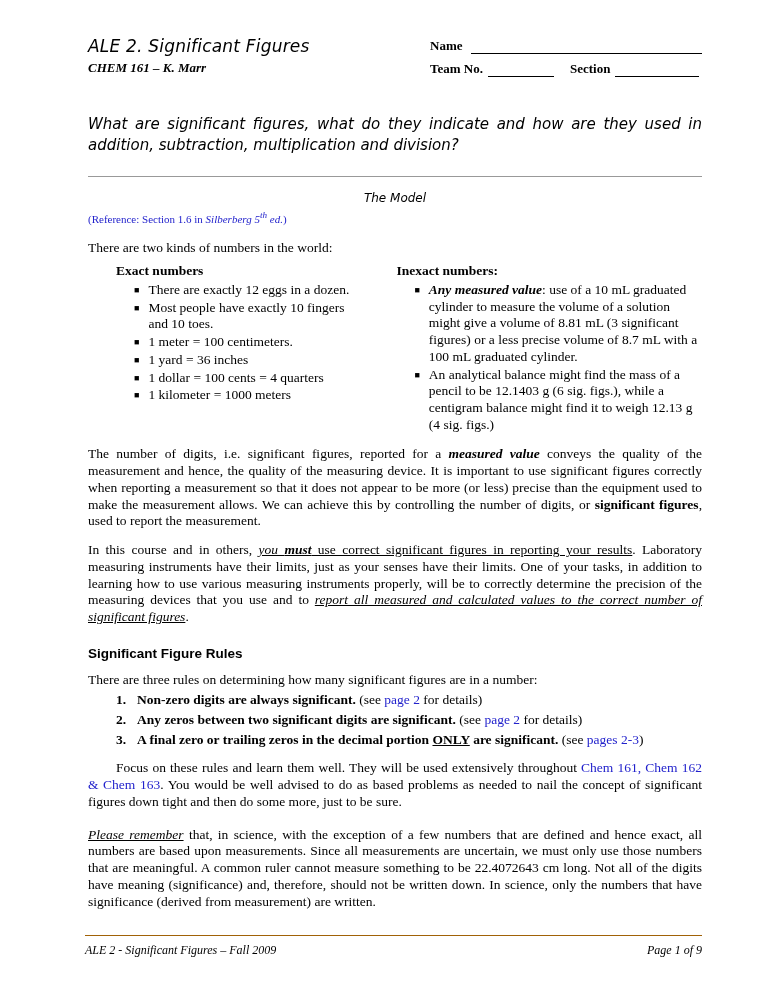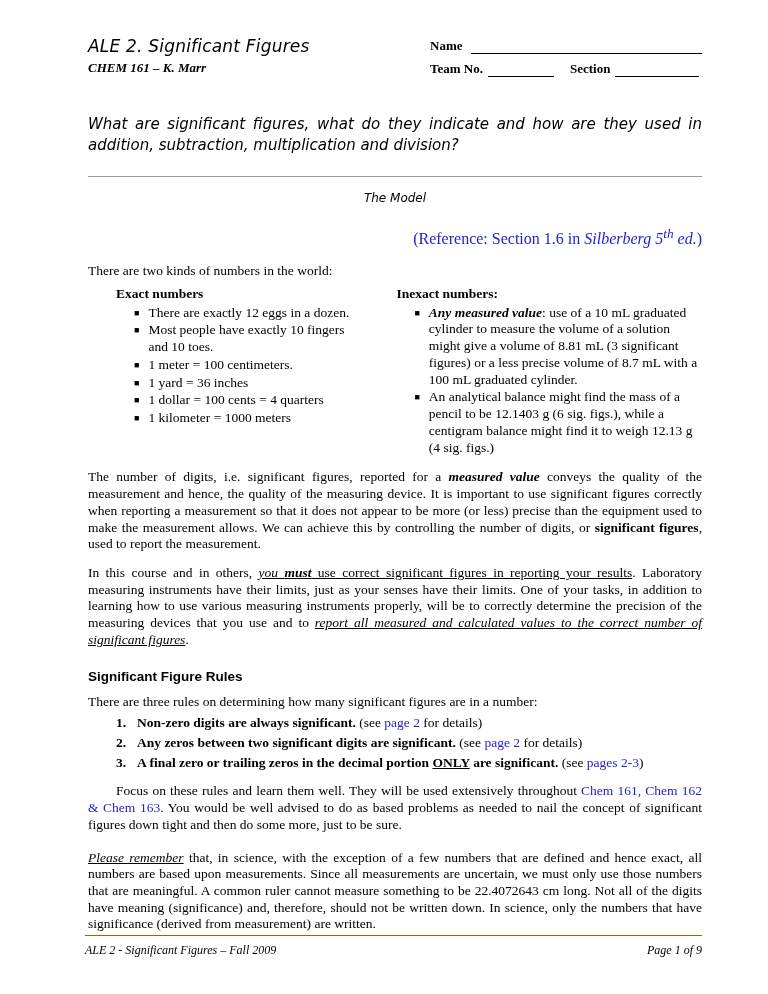--- a/index.html
+++ b/index.html
@@ -24,21 +24,21 @@
   .sep { width: 16px; }
 
   
   .question { margin-top: 30px; font-family: "DejaVu Sans", sans-serif; font-style: italic;
               font-size: 15px; line-height: 1.4; text-align: justify; }
 
   hr.rule-line { border: none; border-top: 1px solid #999; margin: 20px 0 0 0; }
 
   .model-title { text-align: center; font-family: "DejaVu Sans", sans-serif; font-style: italic;
                  font-size: 12px; margin-top: 14px; }
-  .model-ref { text-align: right; color: var(--link); font-size: 16px; margin-top: 20px; }
+  .model-ref { text-align: left; color: var(--link); font-size: 11px; margin-top: 4px; }
 
   .intro { margin-top: 14px; }
 
   
   .columns { display: flex; margin-top: 6px; gap: 32px; }
   .col-left { width: 45%; padding-left: 28px; }
   .col-right { width: 55%; padding-left: 14px; }
   .col-heading { font-weight: bold; margin-bottom: 2px; }
   .li { display: flex; margin-left: 18px; margin-bottom: 1px; }
   .sq { flex: none; font-size: 9px; line-height: 16px; margin-right: 9px; }

